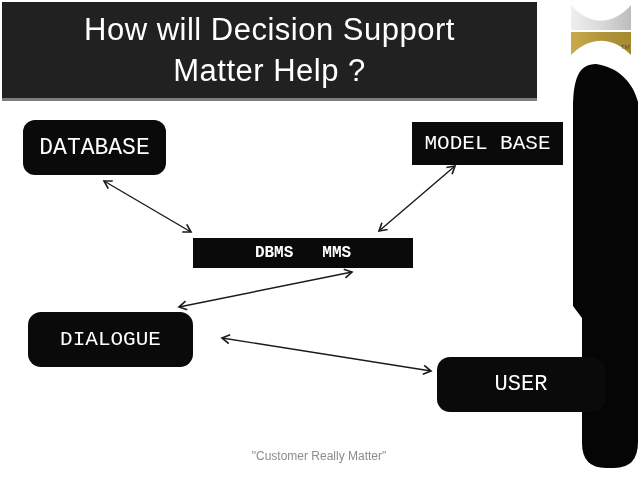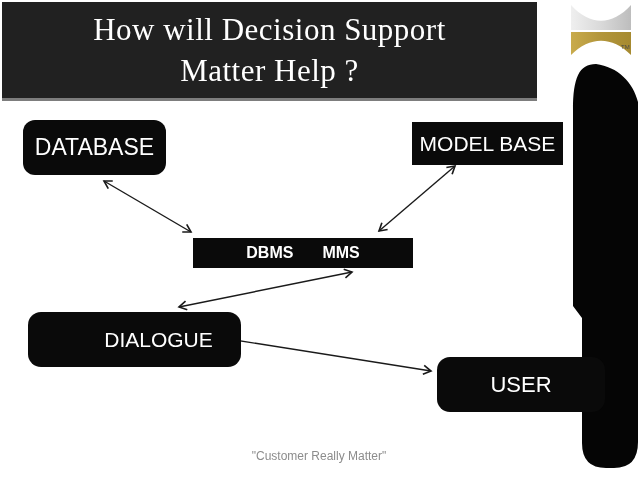--- a/index.html
+++ b/index.html
@@ -3,41 +3,42 @@
 <meta charset="utf-8">
 <style>
   html,body{margin:0;padding:0;background:#ffffff;}
   body{font-family:"Liberation Sans", sans-serif;}
   .slide{position:relative;width:638px;height:478px;background:#ffffff;overflow:hidden;}
 
   
   .header{
     position:absolute;left:2px;top:2px;width:535px;height:96px;
     background:#212121;border-bottom:3px solid #7d7d7d;
-    display:flex;flex-direction:column;justify-content:center;align-items:center;font-family:Liberation Serif, serif;
+    display:flex;flex-direction:column;justify-content:center;align-items:center;
   }
   .header .t{color:#ffffff;font-size:31px;line-height:41px;letter-spacing:.5px;}
 
   
   .logo{position:absolute;left:570px;top:4px;width:62px;height:52px;}
   .logo-tm{position:absolute;left:621px;top:44px;font-size:6px;color:#4a4a4a;letter-spacing:0;}
 
   
   .knife{position:absolute;left:560px;top:60px;width:78px;height:418px;}
 
   
   .box{
     position:absolute;background:#0a0a0a;color:#ffffff;
     display:flex;align-items:center;justify-content:center;
     text-align:center;
+    font-family:Liberation Mono, monospace;
   }
   .box-database{left:23px;top:120px;width:143px;height:55px;border-radius:12px;font-size:23px;}
   .box-modelbase{left:412px;top:122px;width:151px;height:43px;font-size:21px;}
   .box-dbmsmms{left:193px;top:238px;width:220px;height:30px;font-size:16px;font-weight:bold;gap:29px;}
-  .box-dialogue{left:28px;top:312px;width:165px;height:55px;border-radius:13px;font-size:21px;line-height:26px;flex-direction:column;padding-left:48px;}
+  .box-dialogue{left:28px;top:312px;width:165px;height:55px;border-radius:13px;font-size:21px;line-height:26px;flex-direction:column;}
   .box-user{left:437px;top:357px;width:168px;height:55px;border-radius:13px;font-size:22px;}
 
   
   .arrows{position:absolute;left:0;top:0;width:638px;height:478px;pointer-events:none;}
 
   
   .footer{
     position:absolute;left:0;top:449px;width:638px;text-align:center;
     color:#8c8c8c;font-size:12px;
   }

